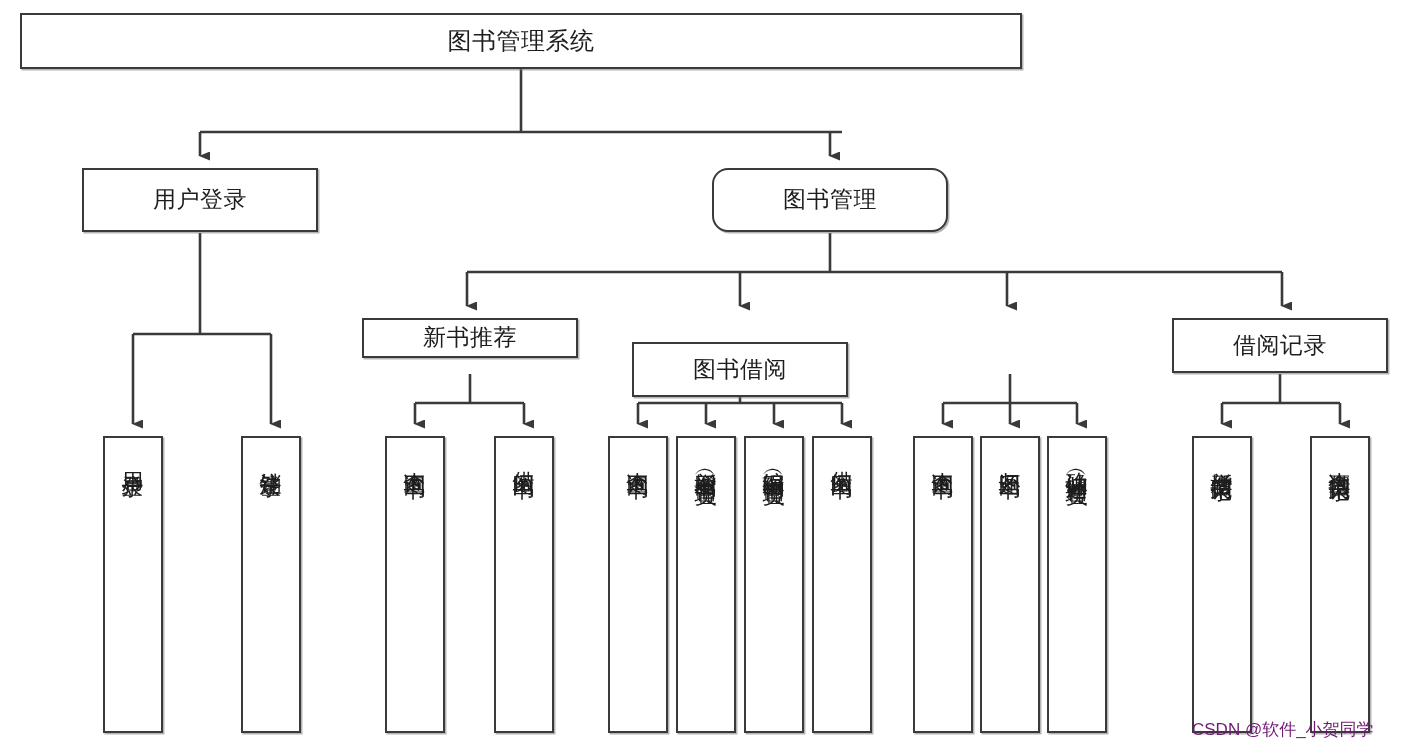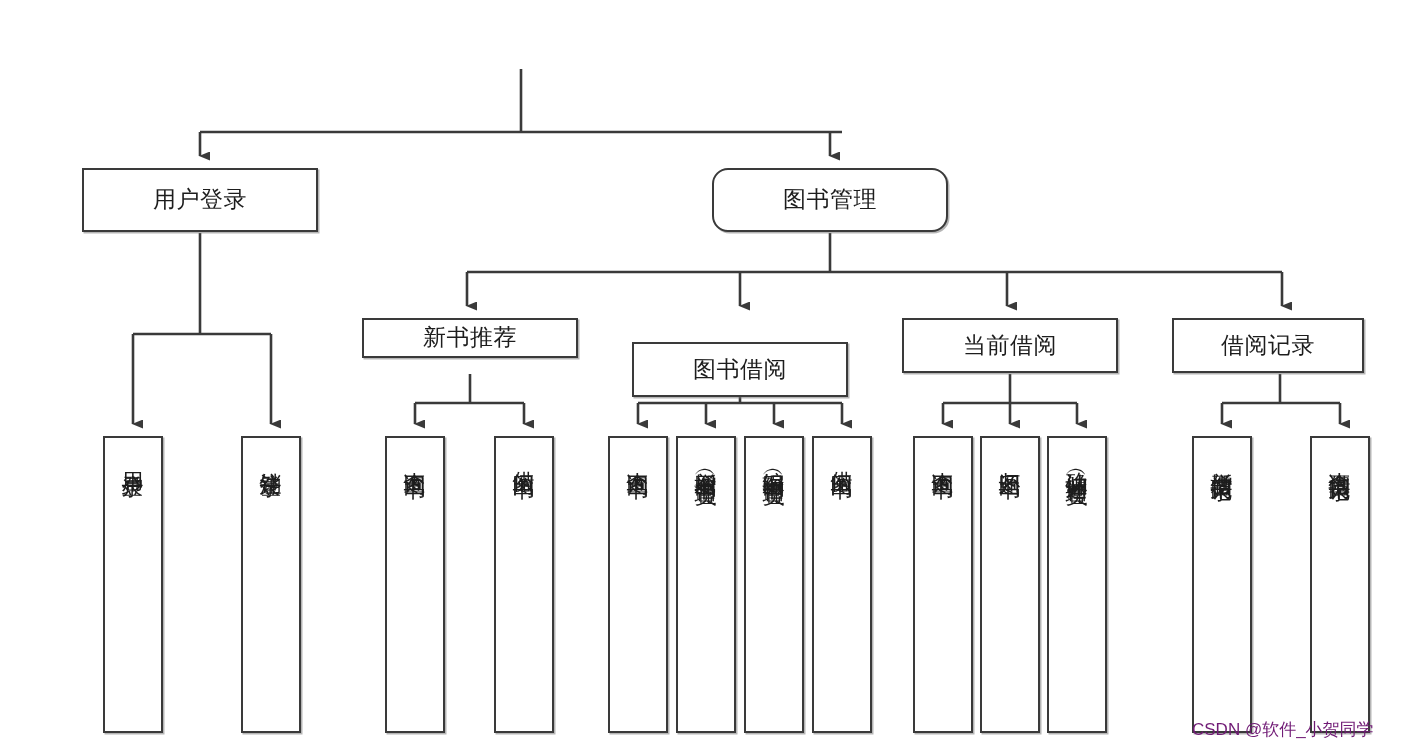--- a/index.html
+++ b/index.html
@@ -122,42 +122,42 @@
       <path d="M1010,403 L1010,424" marker-end="url(#ah)"></path>
       <path d="M1077,403 L1077,424" marker-end="url(#ah)"></path>
 
       <path d="M1280,374 L1280,403"></path>
       <path d="M1222,403 L1340,403"></path>
       <path d="M1222,403 L1222,424" marker-end="url(#ah)"></path>
       <path d="M1340,403 L1340,424" marker-end="url(#ah)"></path>
     </g>
   </svg>
 
+  <div class="node root horiz" style="left:20px; top:13px; width:1002px; height:56px;">
+    <span class="lbl">图书管理系统</span>
+  </div>
 
   <div class="node horiz" style="left:82px; top:168px; width:236px; height:64px;">
     <span class="lbl">用户登录</span>
   </div>
 
   <div class="node horiz" style="left:712px; top:168px; width:236px; height:64px;border-radius:16px;">
     <span class="lbl">图书管理</span>
   </div>
 
   <div class="node horiz" style="left:362px; top:318px; width:216px; height:40px;">
     <span class="lbl">新书推荐</span>
   </div>
 
   <div class="node horiz" style="left:632px; top:318px; width:216px; height:55px;margin-top:24px;">
     <span class="lbl">图书借阅</span>
   </div>
 
-  <div class="node horiz" style="left:902px; top:318px; width:216px; height:55px;">
-    <span class="lbl">当前借阅</span>
-  </div>
-
-  <div class="node horiz" style="left:1172px; top:318px; width:192px; height:55px;">
+
+  <div class="node horiz" style="left:1172px; top:318px; width:216px; height:55px;">
     <span class="lbl">借阅记录</span>
   </div>
 
   <div class="node vert" style="left:103px; top:436px; width:60px; height:297px;">
     <span class="lbl">用户登录</span>
   </div>
 
   <div class="node vert" style="left:241px; top:436px; width:60px; height:297px;">
     <span class="lbl">注销登录</span>
   </div>

